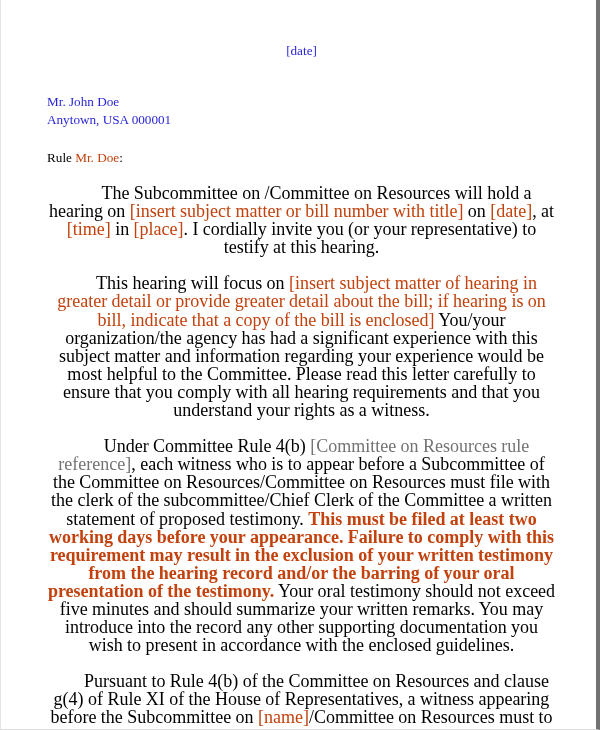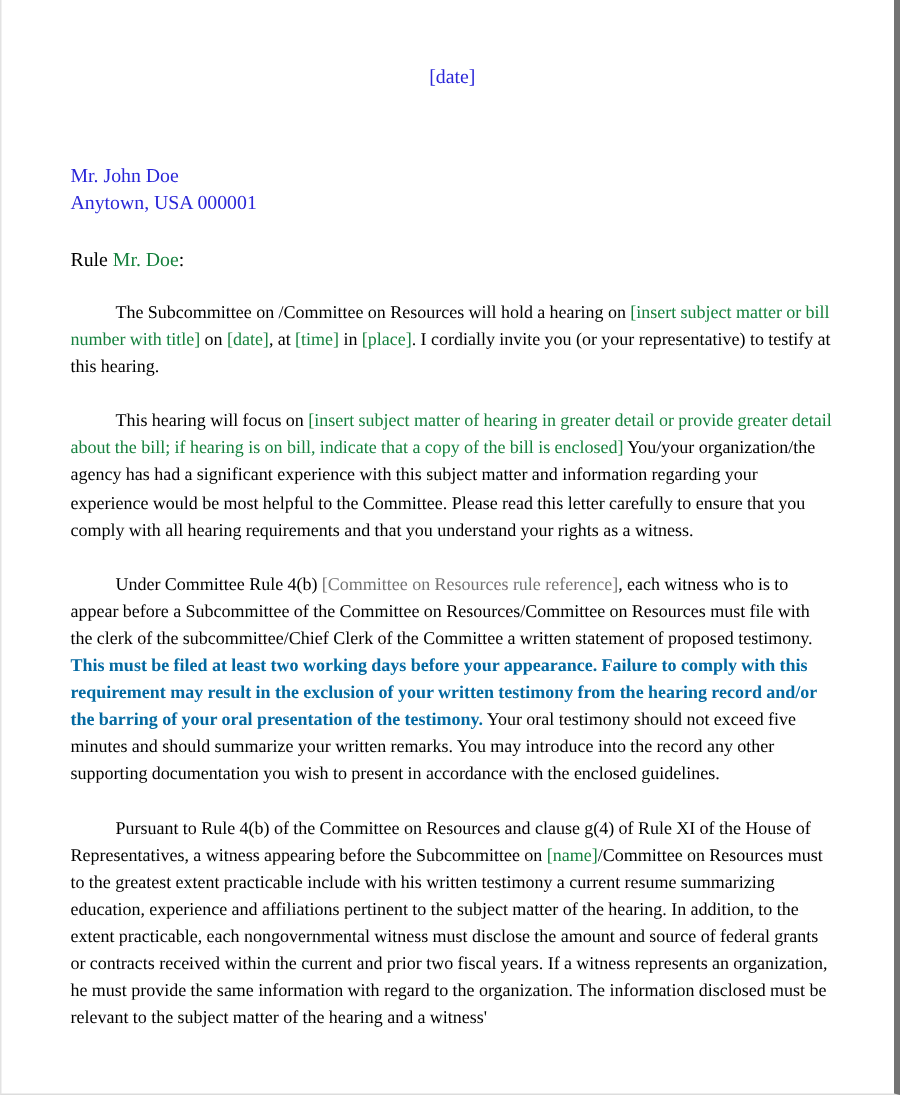--- a/index.html
+++ b/index.html
@@ -29,50 +29,50 @@
     width: 509px;
   }
   .date-line {
     text-align: center;
     font-size: 13.2px;
     color: #2a26d8;
     padding-top: 42px;
     line-height: 18px;
   }
   .address-block {
-    margin-top: 48px;
+    margin-top: 33px;
     font-size: 13.2px;
     line-height: 18px;
     color: #2a26d8;
   }
   .address-block div {
     white-space: nowrap;
   }
   .salutation {
     margin-top: 20px;
     font-size: 13.2px;
     line-height: 18px;
     color: #000000;
   }
   p.body-para {
-    font-size: 12px;
+    font-size: 18px;
     line-height: 18.1px;
     color: #000000;
     margin: 0;
     padding-top: 18px;
     text-indent: 30px;
-    text-align: left;
+    text-align: center;
     word-spacing: -0.1px;
   }
   p.body-para.first {
     padding-top: 17px;
   }
-  .blue { color: #15803d; }
+  .blue { color: #c2410c; }
   .red  { color: #737373; }
-  .bold { font-weight: bold; color: #0369a1; }
+  .bold { font-weight: bold; color: #c2410c; }
 </style>
 </head>
 <body>
 
 <div class="page">
   <div class="content">
 
     <div class="date-line">[date]</div>
 
     <div class="address-block">

